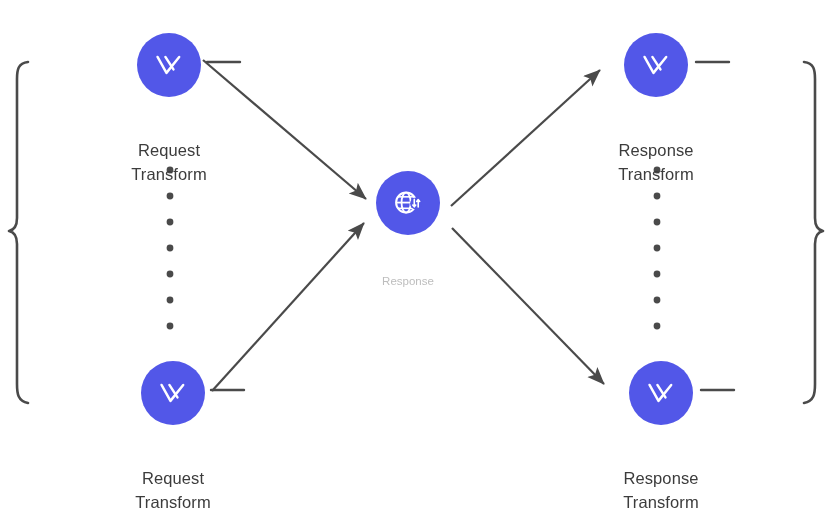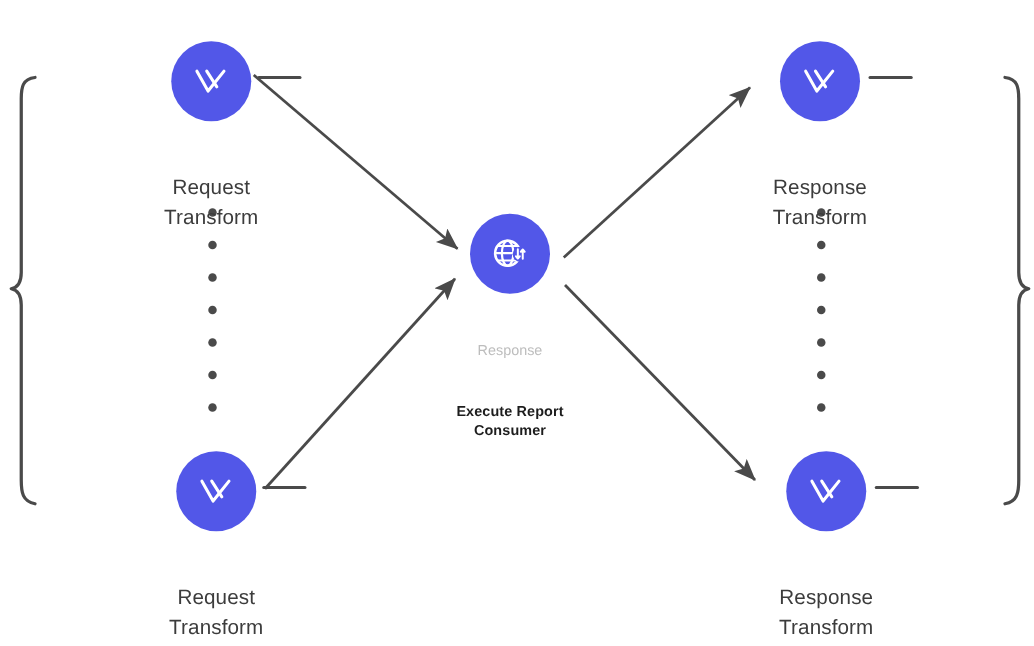--- a/index.html
+++ b/index.html
@@ -141,22 +141,20 @@
         <line x1="6.4" y1="10.2" x2="22.0" y2="10.2" stroke="#ffffff" stroke-width="1.5"></line>
         <line x1="6.4" y1="21.0" x2="22.0" y2="21.0" stroke="#ffffff" stroke-width="1.5"></line>
         <g>
           <circle cx="23.6" cy="16.4" r="5.6" fill="#5257E8"></circle>
           <path d="M21.9 12.6 L21.9 19.4 M20.5 17.9 L21.9 19.6 L23.3 17.9" fill="none" stroke="#ffffff" stroke-width="1.5" stroke-linecap="round" stroke-linejoin="round"></path>
           <path d="M25.6 19.8 L25.6 13.0 M24.2 14.5 L25.6 12.8 L27.0 14.5" fill="none" stroke="#ffffff" stroke-width="1.5" stroke-linecap="round" stroke-linejoin="round"></path>
         </g>
       </svg>
     </div>
     <div class="sub-label">Response</div>
-    <div class="node-label" style="margin-top:2px;">Execute Report
-Consumer</div>
   </div>
 
   <div class="node" style="left:591px;top:33px;width:130px;">
     <div class="bubble" style="width: 64px; height: 64px; --accent: #5257E8;">
       <svg width="34" height="34" viewBox="0 0 32 32">
         <path d="M5.2 8.4 L13.6 23.4 L25.6 8.4" fill="none" stroke="#ffffff" stroke-width="2.3" stroke-linecap="round" stroke-linejoin="round"></path>
         <path d="M12.6 8.4 L20.2 20.2" fill="none" stroke="#ffffff" stroke-width="2.3" stroke-linecap="round" stroke-linejoin="round"></path>
       </svg>
     </div>
     <div class="node-label">Response

